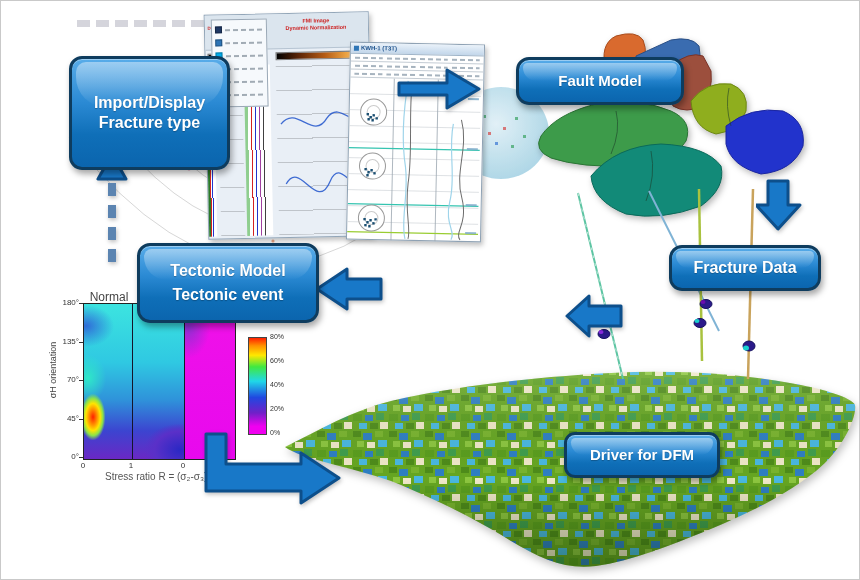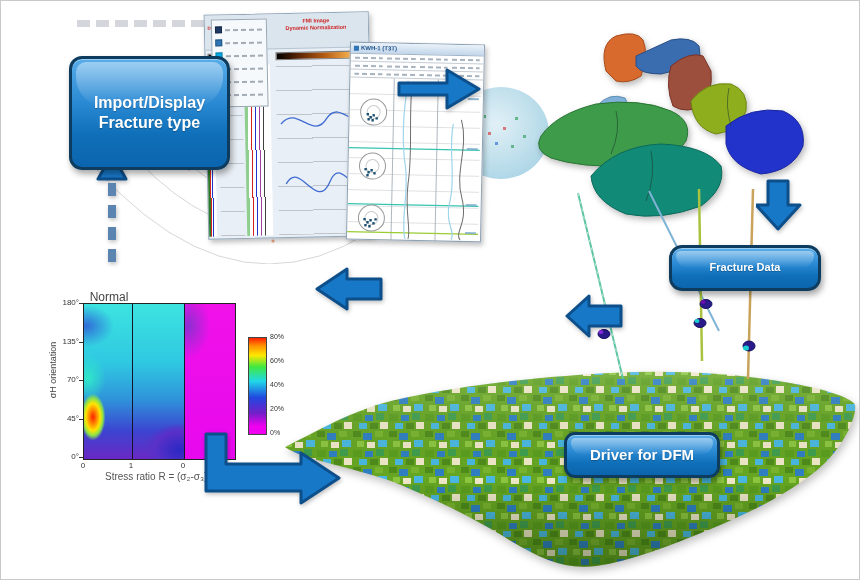--- a/index.html
+++ b/index.html
@@ -390,20 +390,27 @@
   </svg>
   <svg class="arrow-svg" style="left:90px;top:150px;" width="42" height="122" viewBox="0 0 42 122">
     <polygon points="21,3 7,28 35,28" fill="#5b84b1" stroke="none"></polygon>
     <line x1="21" y1="32" x2="21" y2="118" stroke="#5b84b1" stroke-width="8" stroke-dasharray="13 9"></line>
   </svg>
 
   <div class="bx" style="left:68px;top:55px;width:155px;height:108px;font-size:16px;">
     <div class="l">Import/Display</div>
     <div class="l">Fracture type</div>
   </div>
-  <div class="bx" style="left:668px;top:244px;width:146px;height:40px;font-size:11px;">
+  <div class="bx" style="left:515px;top:56px;width:162px;height:42px;font-size:15px;">
+    <div class="l">Fault Model</div>
+  </div>
+  <div class="bx" style="left:668px;top:244px;width:146px;height:40px;font-size:16px;">
     <div class="l">Fracture Data</div>
+  </div>
+  <div class="bx" style="left:136px;top:242px;width:176px;height:74px;font-size:16px;">
+    <div class="l" style="margin-bottom:4px;">Tectonic Model</div>
+    <div class="l">Tectonic event</div>
   </div>
   <div class="bx" style="left:563px;top:431px;width:150px;height:40px;font-size:15px;border-radius:11px;">
     <div class="l">Driver for DFM</div>
   </div>
 
 </div>
 
 </body></html>

